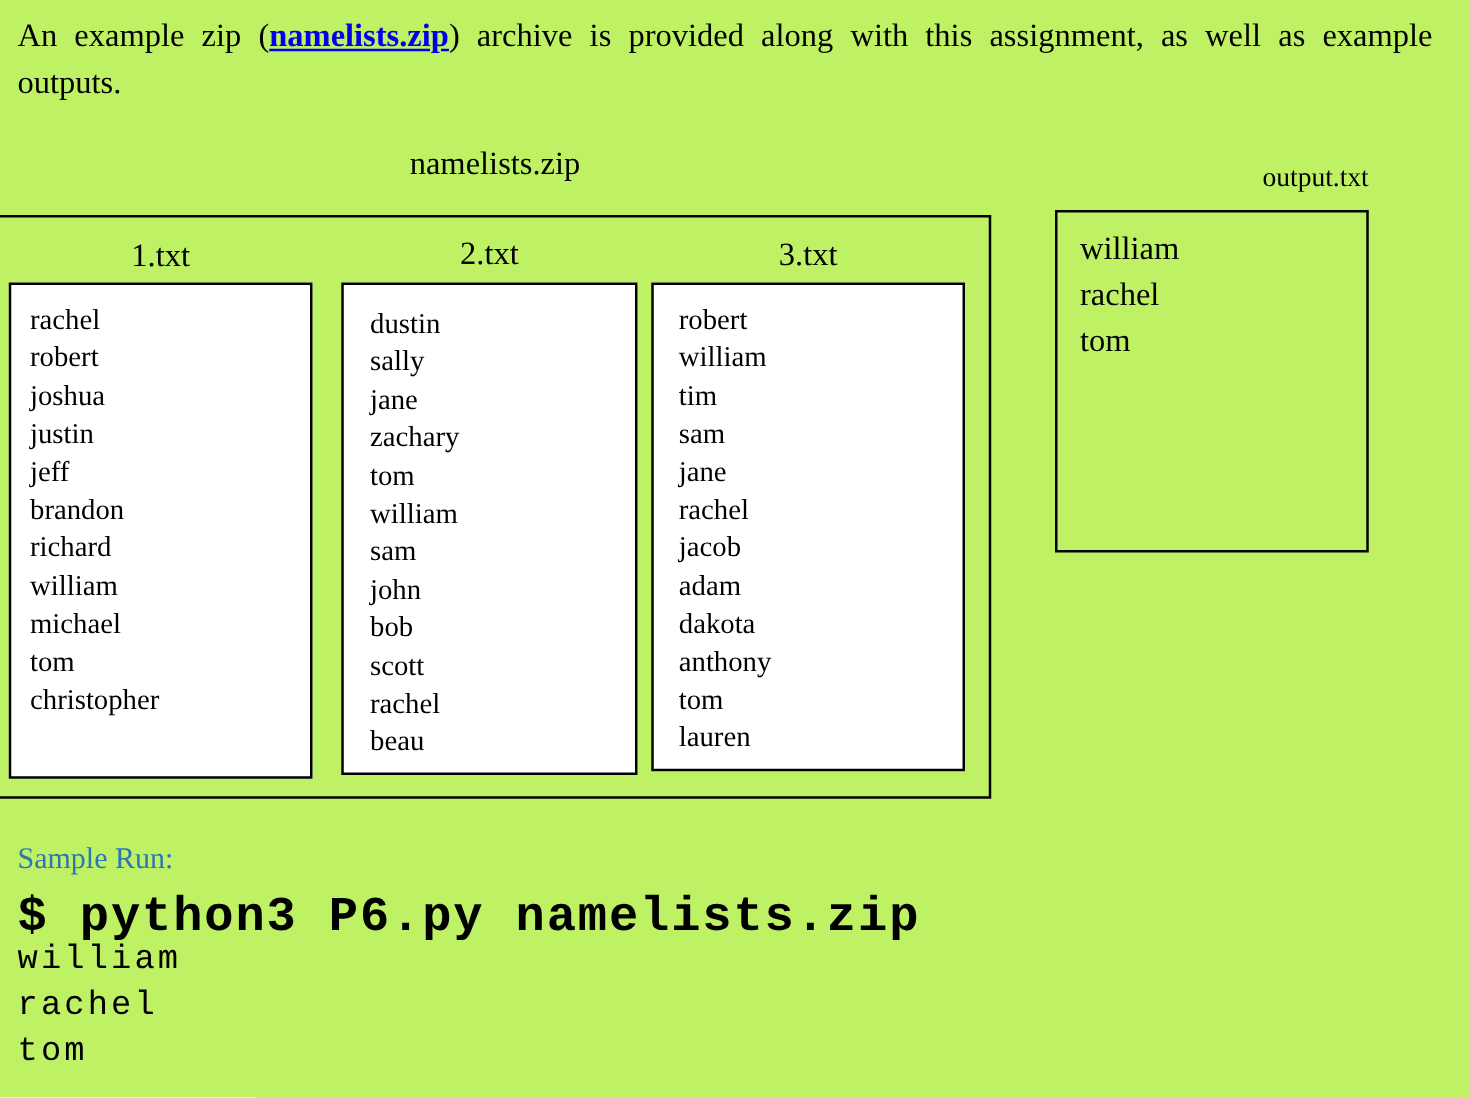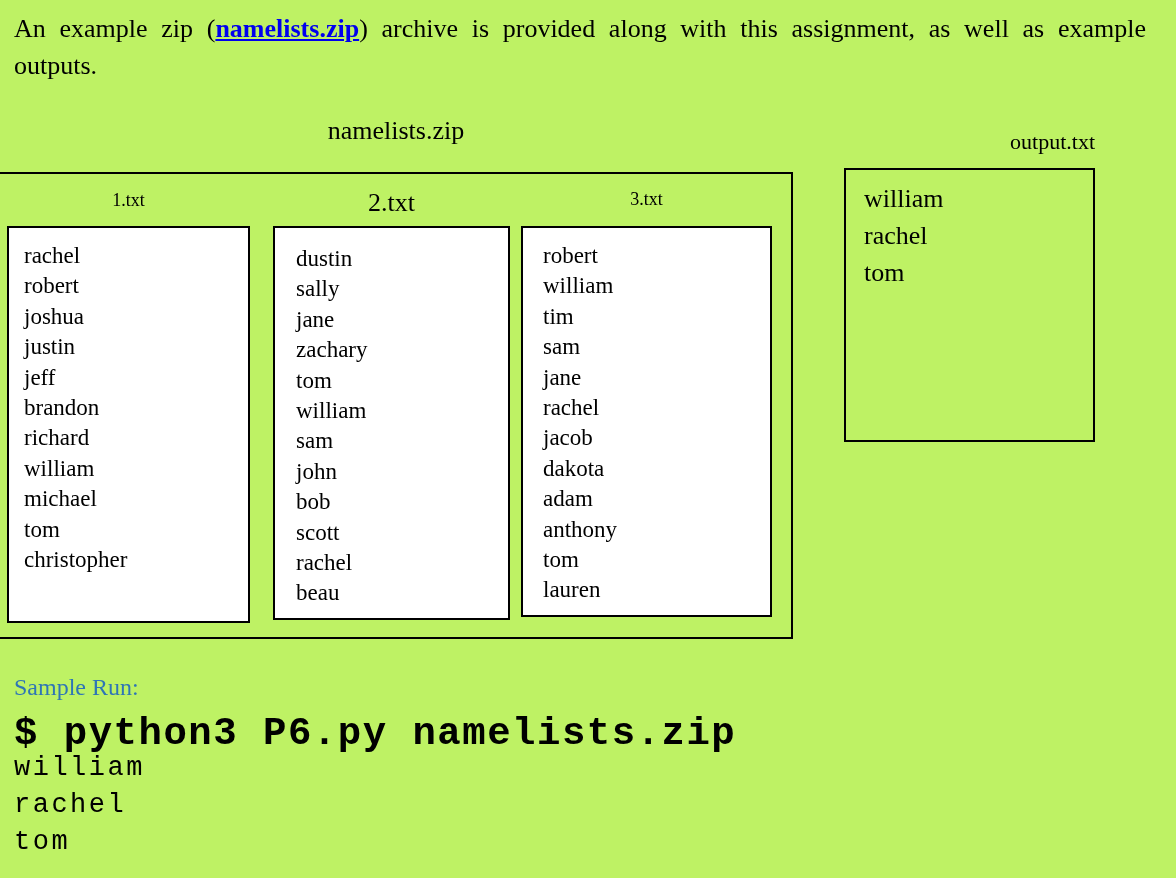--- a/index.html
+++ b/index.html
@@ -30,21 +30,21 @@
 
   
   .zip-title {
     left: 0; top: 116px; width: 792px;
     text-align: center; font-size: 26px;
   }
   .big-box {
     left: -2px; top: 172px; width: 795px; height: 467px;
     border: 2px solid #000;
   }
-  .file-label { text-align: center; font-size: 18px; }
+  .file-label { text-align: center; font-size: 26px; }
   .file-label.l1 { left: 7px;   top: 190px; width: 243px; }
   .file-label.l2 { left: 273px; top: 188px; width: 237px; font-size: 26px; }
   .file-label.l3 { left: 521px; top: 189px; width: 251px; }
 
   .file-box { border: 2px solid #000; font-size: 23px; background: #fff; }
   .file-box .list-line { line-height: 30.4px; }
   .file-box.b1 { left: 7px;   top: 226px; width: 243px; height: 397px; padding: 13px 0 0 15px; }
   .file-box.b2 { left: 273px; top: 226px; width: 237px; height: 394px; padding: 16px 0 0 21px; }
   .file-box.b3 { left: 521px; top: 226px; width: 251px; height: 391px; padding: 13px 0 0 20px; }
 
@@ -122,22 +122,22 @@
       <div class="list-line">beau</div>
     </div>
   <div class="abs file-box b3">
       <div class="list-line">robert</div>
       <div class="list-line">william</div>
       <div class="list-line">tim</div>
       <div class="list-line">sam</div>
       <div class="list-line">jane</div>
       <div class="list-line">rachel</div>
       <div class="list-line">jacob</div>
+      <div class="list-line">adam</div>
       <div class="list-line">dakota</div>
-      <div class="list-line">adam</div>
       <div class="list-line">anthony</div>
       <div class="list-line">tom</div>
       <div class="list-line">lauren</div>
     </div>
 
   <div class="abs output-label">output.txt</div>
   <div class="abs output-box">
       <div class="list-line">william</div>
       <div class="list-line">rachel</div>
       <div class="list-line">tom</div>

